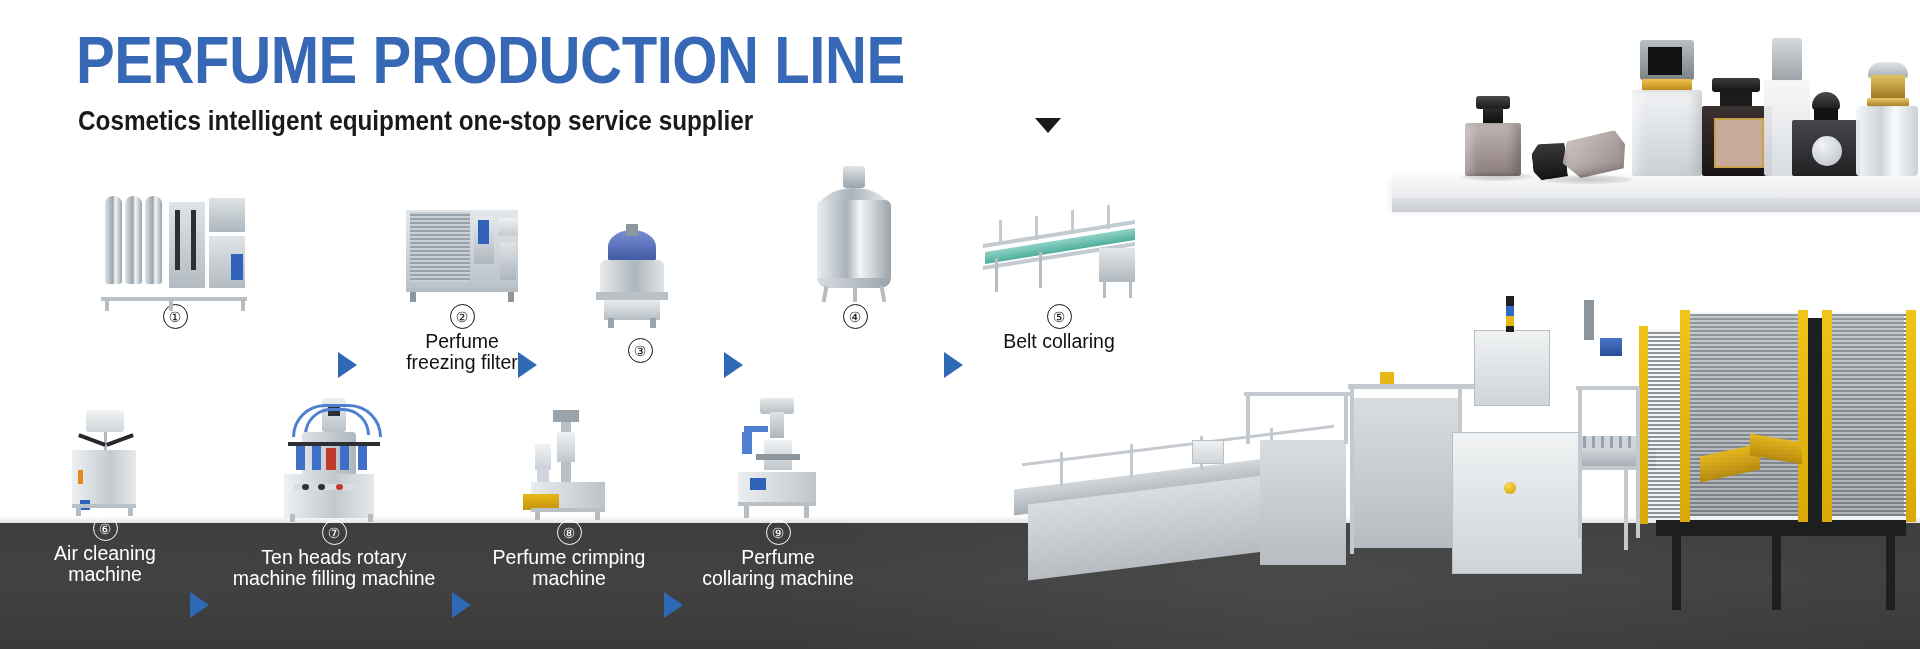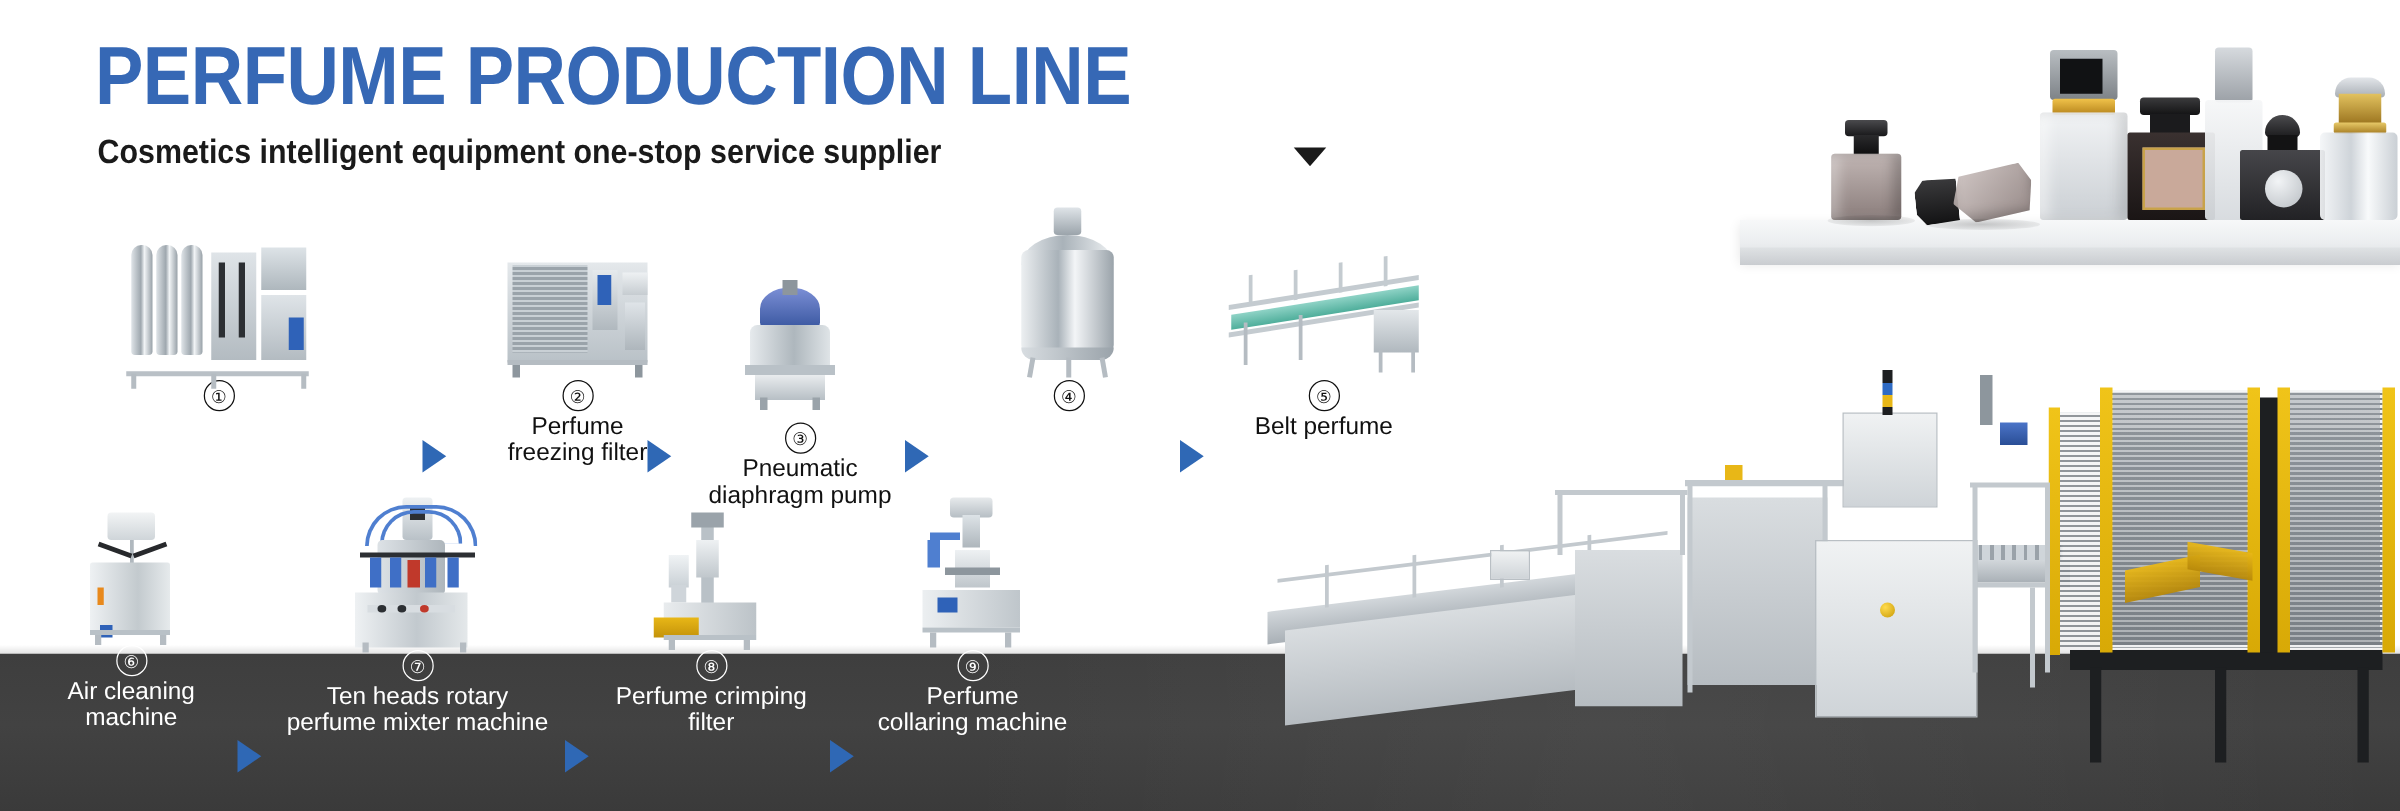--- a/index.html
+++ b/index.html
@@ -318,22 +318,20 @@
       <div class="dp-head"></div>
       <div class="dp-body"></div>
       <div style="position:absolute;left:2px;top:62px;width:72px;height:8px;background:#b9c1c7;"></div>
       <div style="position:absolute;left:10px;top:70px;width:56px;height:20px;
            background:linear-gradient(to bottom,#e9ecee,#b7bfc5);"></div>
       <div style="position:absolute;left:32px;top:-6px;width:12px;height:12px;background:#8d969d;"></div>
       <div style="position:absolute;left:14px;top:88px;width:6px;height:10px;background:#9aa3aa;"></div>
       <div style="position:absolute;left:56px;top:88px;width:6px;height:10px;background:#9aa3aa;"></div>
     </div>
     <div class="badge">③</div>
-    <div class="caption">Pneumatic
-diaphragm pump</div>
   </div>
   <div class="arrow" style="left:724px;top:352px;"></div>
 
   <div class="step" style="left:752px;top:182px;width:206px;">
     <div class="machine" style="width:96px;height:122px;">
       <div class="st-motor"></div>
       <div class="st-dome"></div>
       <div class="st-body"></div>
       <div style="position:absolute;left:10px;top:96px;width:74px;height:10px;border-radius:0 0 10px 10px;
            background:linear-gradient(to right,#d8dde1,#9aa3aa);"></div>
@@ -355,21 +353,21 @@
       <div class="bc-rail" style="left:92px;top:14px;width:3px;height:24px;transform:skewY(-9deg);"></div>
       <div class="bc-rail" style="left:128px;top:9px;width:3px;height:24px;transform:skewY(-9deg);"></div>
       <div style="position:absolute;left:120px;top:52px;width:36px;height:34px;
            background:linear-gradient(to bottom,#e3e7ea,#b0b8be);"></div>
       <div class="leg" style="left:16px;top:62px;width:3px;height:34px;"></div>
       <div class="leg" style="left:60px;top:56px;width:3px;height:36px;"></div>
       <div class="leg" style="left:124px;top:84px;width:3px;height:18px;"></div>
       <div class="leg" style="left:150px;top:84px;width:3px;height:18px;"></div>
     </div>
     <div class="badge">⑤</div>
-    <div class="caption">Belt perfume</div>
+    <div class="caption">Belt collaring</div>
   </div>
 
   <div class="step row2" style="left:28px;top:408px;width:154px;">
     <div class="machine" style="width:110px;height:108px;">
       <div class="ac-ctrl"></div>
       <div style="position:absolute;left:54px;top:24px;width:3px;height:20px;background:#b0b8be;"></div>
       <div style="position:absolute;left:28px;top:30px;width:28px;height:4px;background:#27292c;transform:rotate(20deg);"></div>
       <div style="position:absolute;left:56px;top:30px;width:28px;height:4px;background:#27292c;transform:rotate(-20deg);"></div>
       <div class="ac-cab"></div>
       <div style="position:absolute;left:28px;top:62px;width:5px;height:14px;background:#e8891c;"></div>
@@ -403,21 +401,21 @@
       <div class="rf-table"></div>
       <div style="position:absolute;left:16px;top:86px;width:70px;height:6px;background:#d8dde1;"></div>
       <div style="position:absolute;left:24px;top:86px;width:7px;height:6px;border-radius:50%;background:#2c2f33;"></div>
       <div style="position:absolute;left:40px;top:86px;width:7px;height:6px;border-radius:50%;background:#2c2f33;"></div>
       <div style="position:absolute;left:58px;top:86px;width:7px;height:6px;border-radius:50%;background:#c0392b;"></div>
       <div class="leg" style="left:12px;top:116px;width:5px;height:8px;"></div>
       <div class="leg" style="left:90px;top:116px;width:5px;height:8px;"></div>
     </div>
     <div class="badge">⑦</div>
     <div class="caption">Ten heads rotary
-perfume mixter machine</div>
+machine filling machine</div>
   </div>
   <div class="arrow" style="left:452px;top:592px;"></div>
 
   <div class="step row2" style="left:474px;top:408px;width:190px;">
     <div class="machine" style="width:96px;height:112px;">
       <div class="cr-col"></div>
       <div style="position:absolute;left:32px;top:2px;width:26px;height:12px;background:#9aa3aa;"></div>
       <div style="position:absolute;left:36px;top:24px;width:18px;height:30px;
            background:linear-gradient(to bottom,#eef1f3,#c0c7cc);"></div>
       <div style="position:absolute;left:14px;top:36px;width:16px;height:26px;
@@ -425,21 +423,21 @@
       <div style="position:absolute;left:16px;top:60px;width:12px;height:14px;background:#cfd5da;"></div>
       <div class="cr-base"></div>
       <div style="position:absolute;left:2px;top:86px;width:36px;height:16px;
            background:linear-gradient(to bottom,#e8b717,#c4930a);"></div>
       <div style="position:absolute;left:10px;top:100px;width:74px;height:4px;background:#b9c1c7;"></div>
       <div class="leg" style="left:14px;top:104px;width:5px;height:8px;"></div>
       <div class="leg" style="left:74px;top:104px;width:5px;height:8px;"></div>
     </div>
     <div class="badge">⑧</div>
     <div class="caption">Perfume crimping
-filter</div>
+machine</div>
   </div>
   <div class="arrow" style="left:664px;top:592px;"></div>
 
   <div class="step row2" style="left:686px;top:398px;width:184px;">
     <div class="machine" style="width:96px;height:122px;">
       <div class="co-top"></div>
       <div style="position:absolute;left:40px;top:14px;width:14px;height:26px;
            background:linear-gradient(to bottom,#dde3e7,#aeb6bc);"></div>
       <div style="position:absolute;left:14px;top:28px;width:24px;height:6px;background:#4f7fd0;"></div>
       <div style="position:absolute;left:12px;top:34px;width:10px;height:22px;background:#4f7fd0;"></div>

